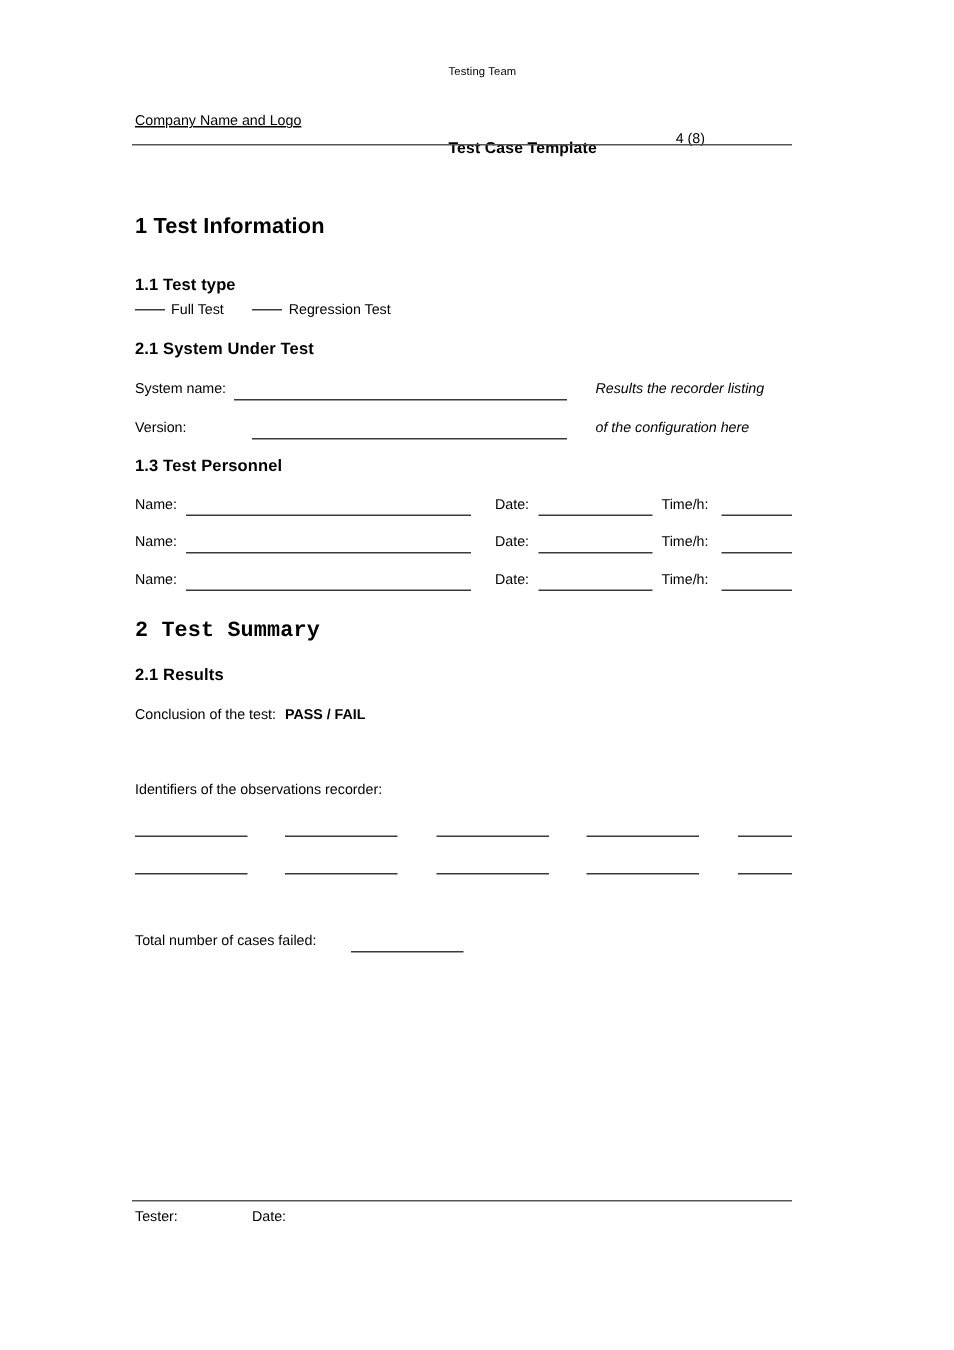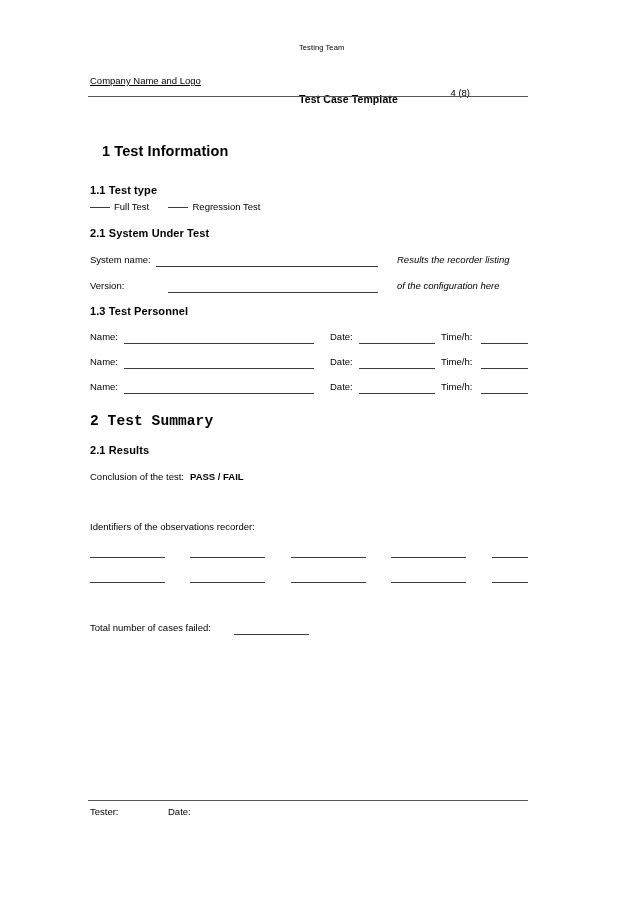--- a/index.html
+++ b/index.html
@@ -144,21 +144,21 @@
 
   <div class="hdr-center">
     <div class="hdr-dept">Testing Team</div>
     <div class="hdr-title">Test Case Template</div>
   </div>
 
   <div class="hdr-company">Company Name and Logo</div>
   <div class="hdr-page">4 (8)</div>
   <div class="hdr-rule"></div>
 
-  <div class="h1" style="left:90px; top:143px;margin-left:12px;">1 Test Information</div>
+  <div class="h1" style="left:90px; top:143px;">1 Test Information</div>
 
   <div class="h2" style="left:90px; top:184px;">1.1 Test type</div>
 
   <div class="txt" style="left:90px; top:201px;">
     <span class="blank-short"></span><span>Full Test</span>
     <span style="display:inline-block;width:14px;"></span>
     <span class="blank-short"></span><span>Regression Test</span>
   </div>
 
   <div class="h2" style="left:90px; top:227px;">2.1 System Under Test</div>

